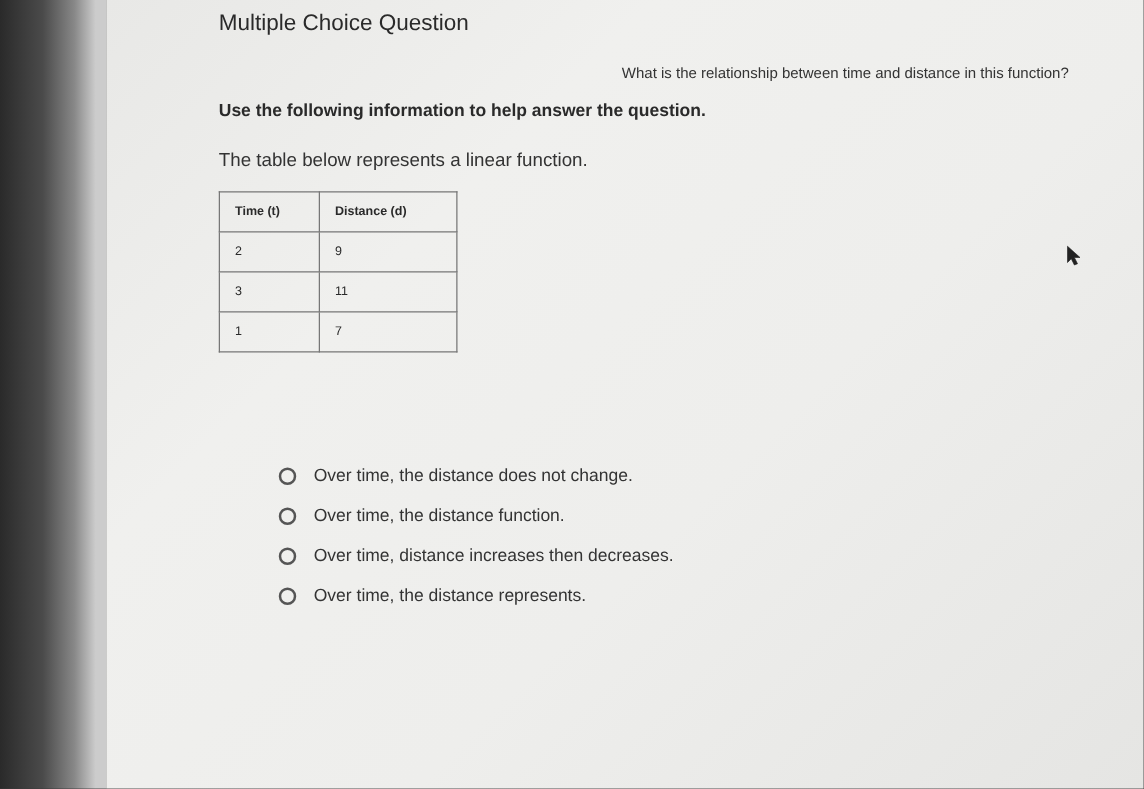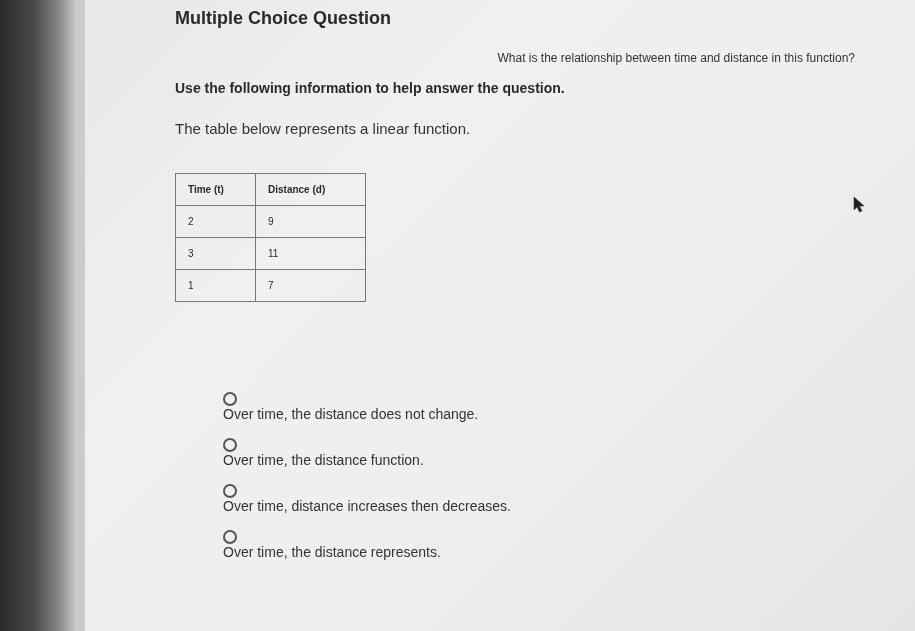--- a/index.html
+++ b/index.html
@@ -27,40 +27,40 @@
       position: absolute;
       left: 85px;
       top: 0;
       right: 0;
       height: 100%;
       background: linear-gradient(135deg, #e8e8e6 0%, #f0f0ee 30%, #eeeeec 60%, #e5e5e3 100%);
       padding: 8px 60px 20px 90px;
     }
     .title {
       font-size: 18px;
-      font-weight: 700;
+      font-weight: 400;
       color: #2a2a2a;
       margin-bottom: 22px;
     }
     .question-text {
       font-size: 12px;
       color: #333;
       margin-bottom: 15px;
       text-align: right;
     }
     .instruction {
       font-size: 14px;
       font-weight: 700;
       color: #2a2a2a;
       margin-bottom: 24px;
     }
     .table-intro {
       font-size: 15px;
       color: #333;
-      margin-bottom: 36px;
+      margin-bottom: 16px;
     }
     .data-table {
       border-collapse: collapse;
       margin-bottom: 90px;
     }
     .data-table th,
     .data-table td {
       border: 1px solid #777;
       padding: 10px 12px;
       text-align: left;
@@ -76,24 +76,23 @@
     }
     .data-table th:last-child,
     .data-table td:last-child {
       width: 110px;
     }
     .options {
       padding-left: 48px;
     }
     .option {
       display: flex;
-      align-items: flex-start;
+      align-items: flex-end;
       margin-bottom: 16px;
       cursor: pointer;
-      flex-direction: column;
     }
     .radio {
       width: 14px;
       height: 14px;
       border: 2px solid #555;
       border-radius: 50%;
       margin-right: 14px;
       flex-shrink: 0;
       background: transparent;
     }

